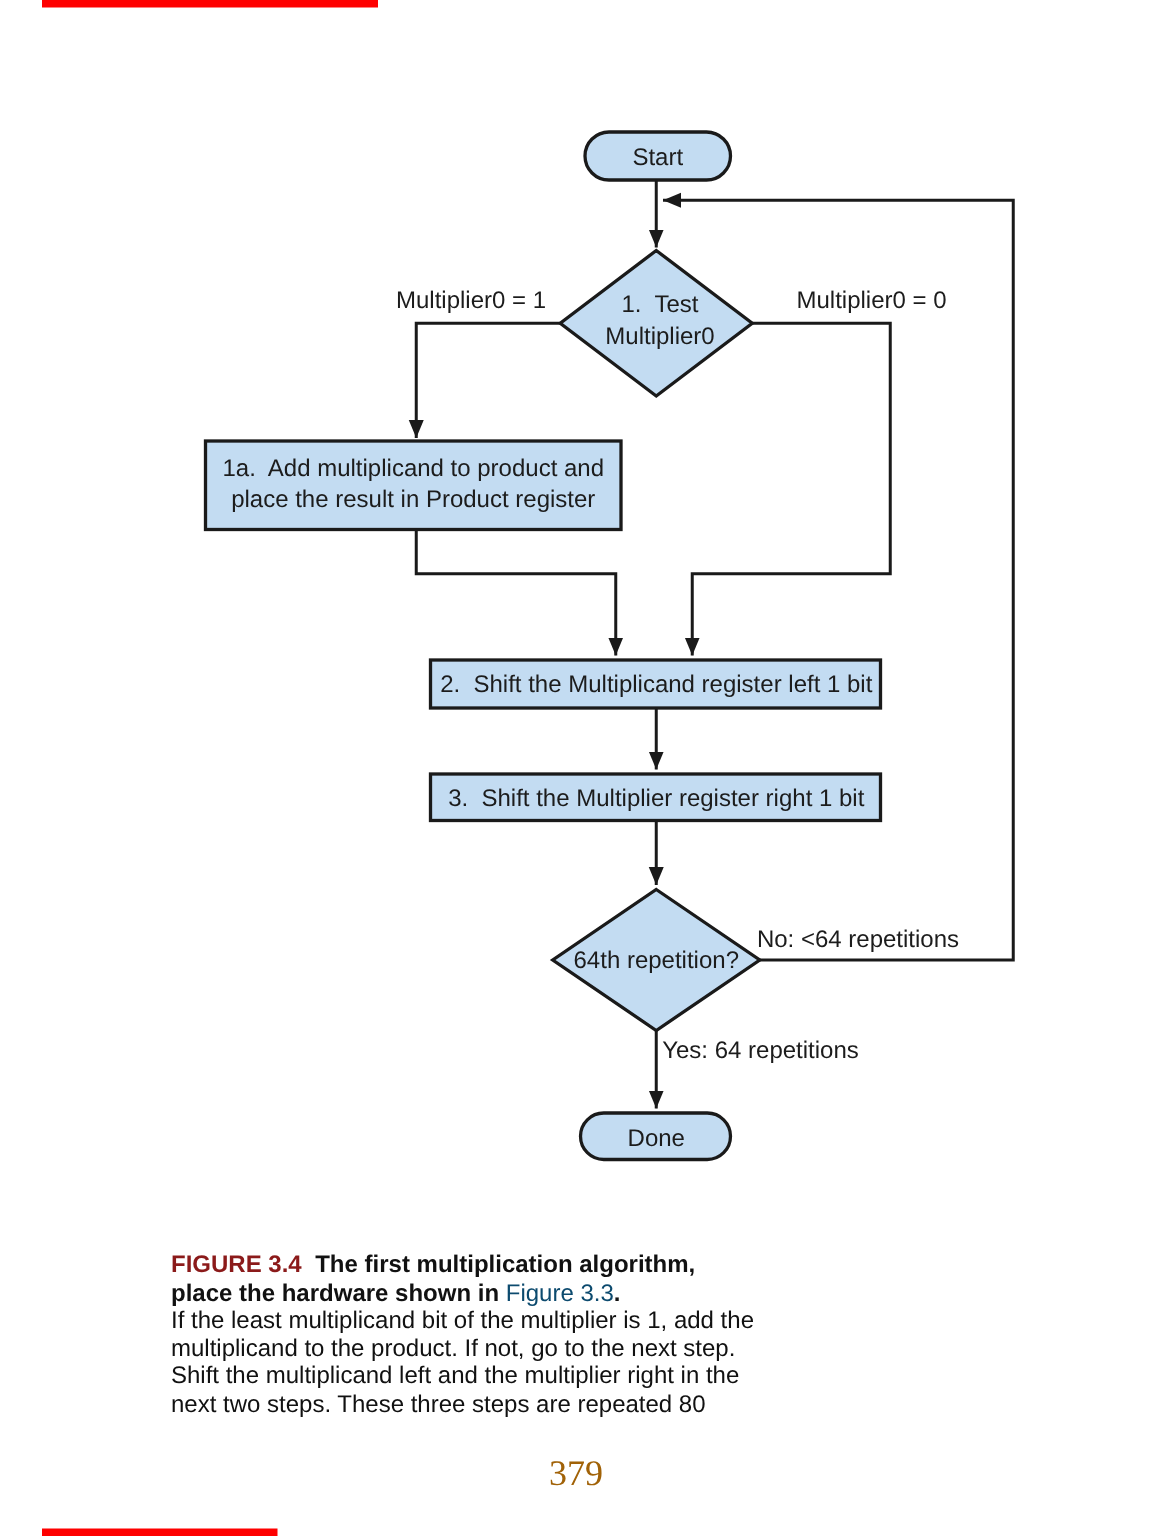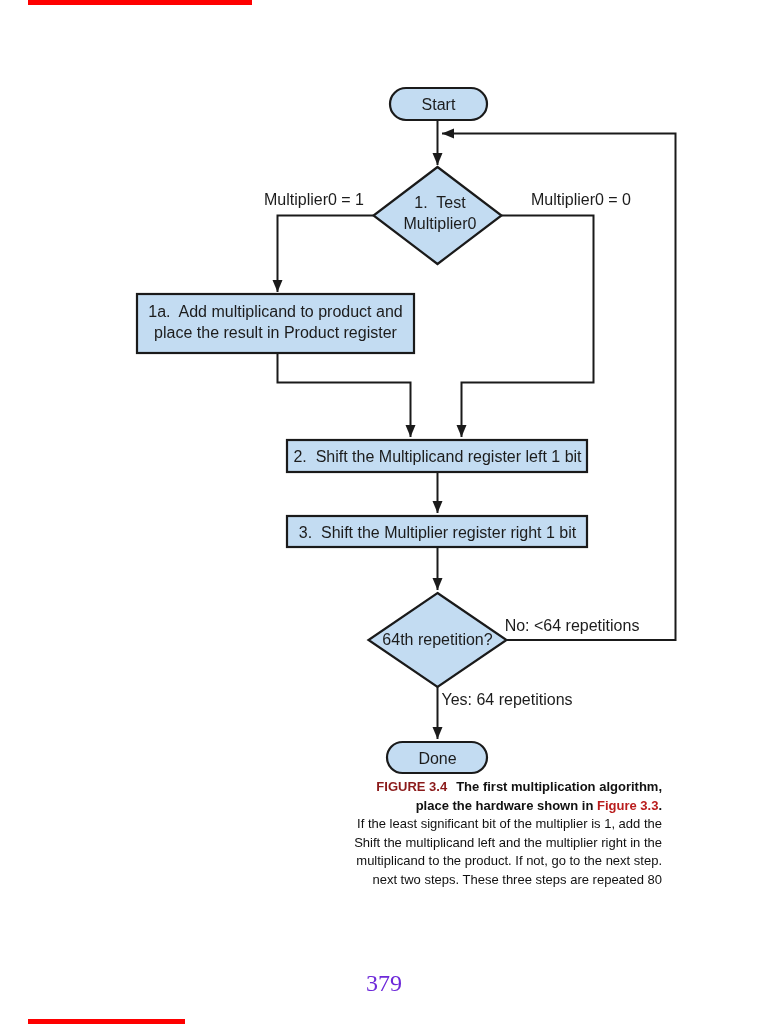--- a/index.html
+++ b/index.html
@@ -13,30 +13,30 @@
 
   svg.flowchart { position:absolute; left:0; top:0; }
   .conn { fill:none; stroke:#1a1a1a; stroke-width:2; }
   .node { fill:#C3DCF2; stroke:#1a1a1a; stroke-width:2.2; }
   svg text {
     font-family:"Liberation Sans", sans-serif;
     font-size:16px; fill:#1c1c1c; text-anchor:middle; white-space:pre;
   }
 
   .caption {
-    position:absolute; left:114px; top:778px; width:548px;
-    text-align:right; font-size:13px; line-height:18.6px; color:#111;
+    position:absolute; left:114px; top:835px; width:548px;
+    text-align:left; font-size:16px; line-height:18.6px; color:#111;
   }
   .cap-bold { font-weight:bold; color:#111; }
   .fig-label { font-weight:bold; color:#8B1A1A; margin-right:9px; }
-  .fig-link { font-weight:bold; color:#b91c1c; }
+  .fig-link { font-weight:normal; color:#0c4a6e; }
 
   .page-number {
     position:absolute; left:0; top:970px; width:768px; text-align:center;
-    font-family:"Liberation Serif", serif; font-size:24px; color:#6d28d9;
+    font-family:"Liberation Serif", serif; font-size:24px; color:#a16207;
   }
 </style>
 </head>
 <body>
 
 <div class="page">
 
   <div class="scan-artifact top"></div>
   <div class="scan-artifact bottom"></div>
 
@@ -85,21 +85,21 @@
     <text x="507" y="705">Yes: 64 repetitions</text>
   </svg>
 
   <div class="caption">
     <div>
       <span class="fig-label">FIGURE 3.4</span><span class="cap-bold">The first multiplication algorithm,</span>
     </div>
     <div>
       <span class="cap-bold">place the hardware shown in </span><span class="fig-link">Figure 3.3</span><span class="cap-bold">.</span>
     </div>
-    <div>If the least significant bit of the multiplier is 1, add the</div>
+    <div>If the least multiplicand bit of the multiplier is 1, add the</div>
+    <div>multiplicand to the product. If not, go to the next step.</div>
     <div>Shift the multiplicand left and the multiplier right in the</div>
-    <div>multiplicand to the product. If not, go to the next step.</div>
     <div>next two steps. These three steps are repeated 80</div>
   </div>
 
   <div class="page-number">379</div>
 
 </div>
 
 </body></html>

